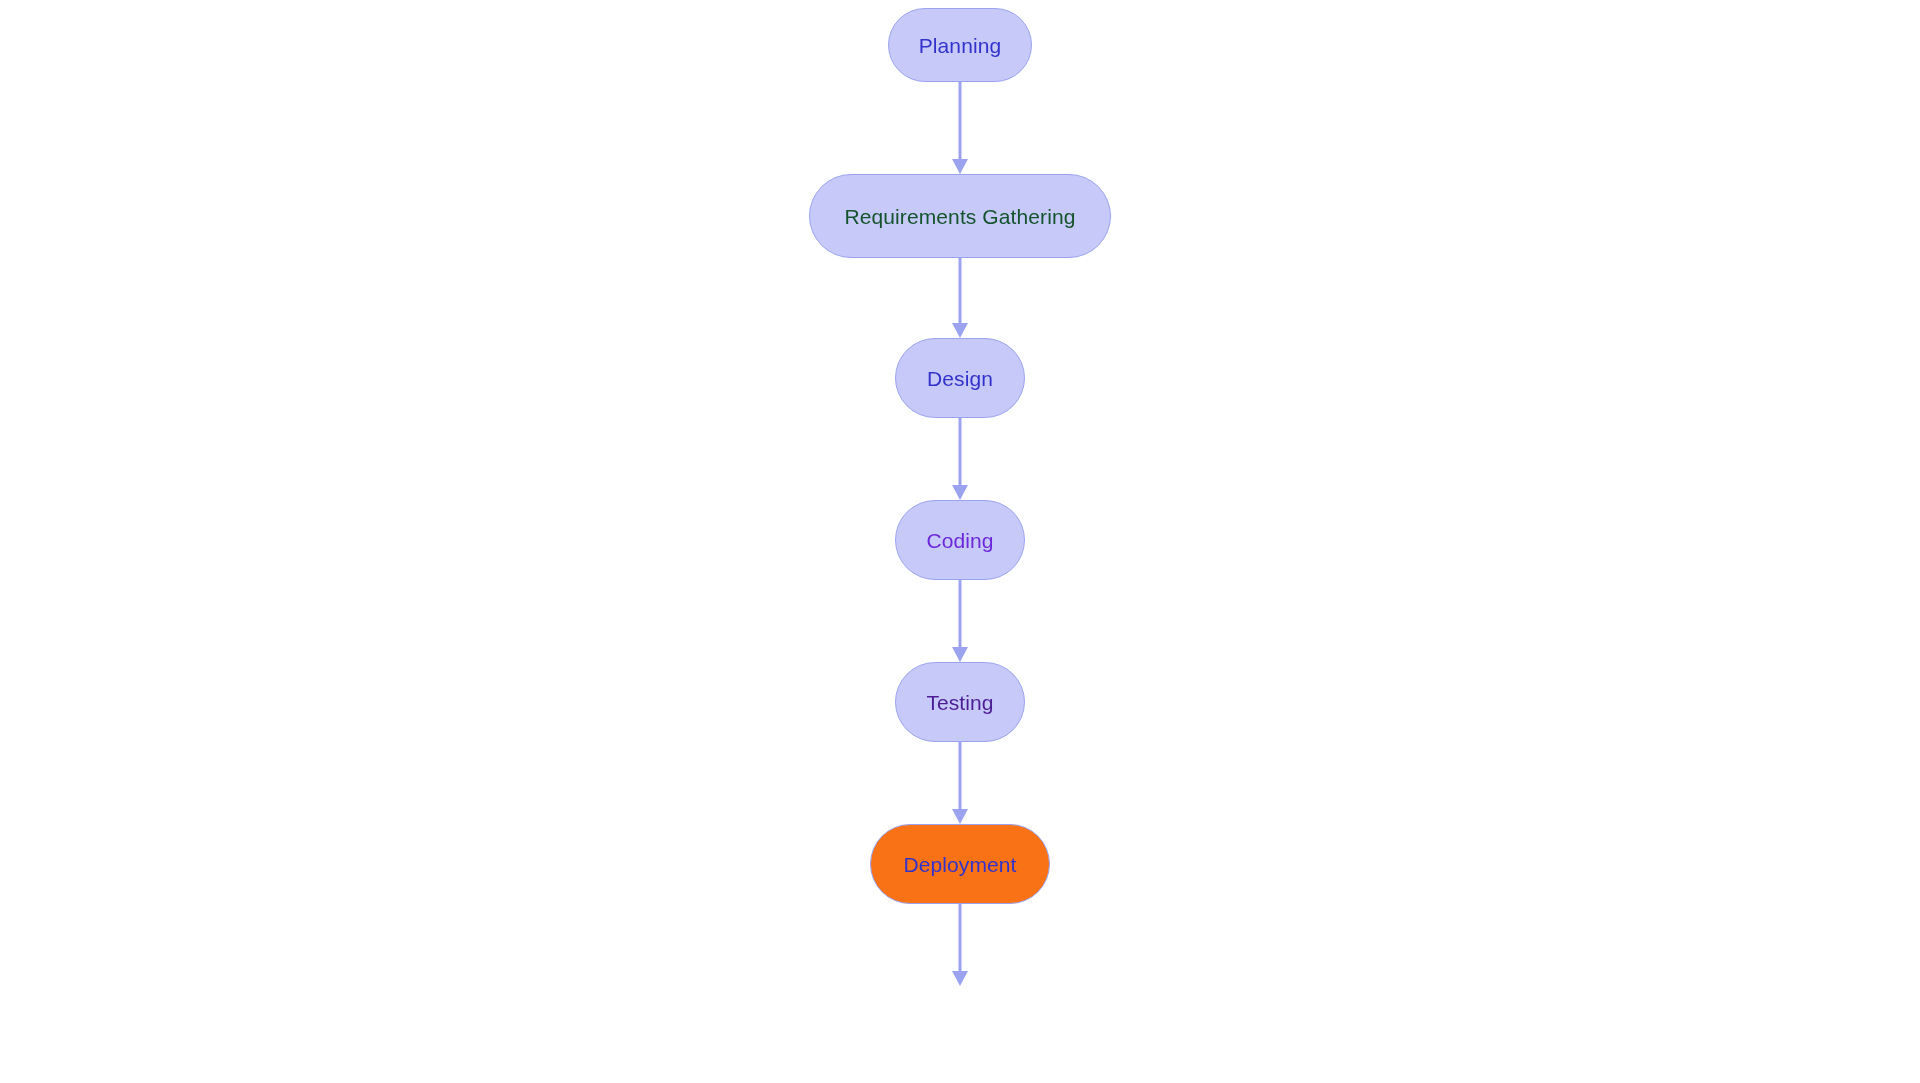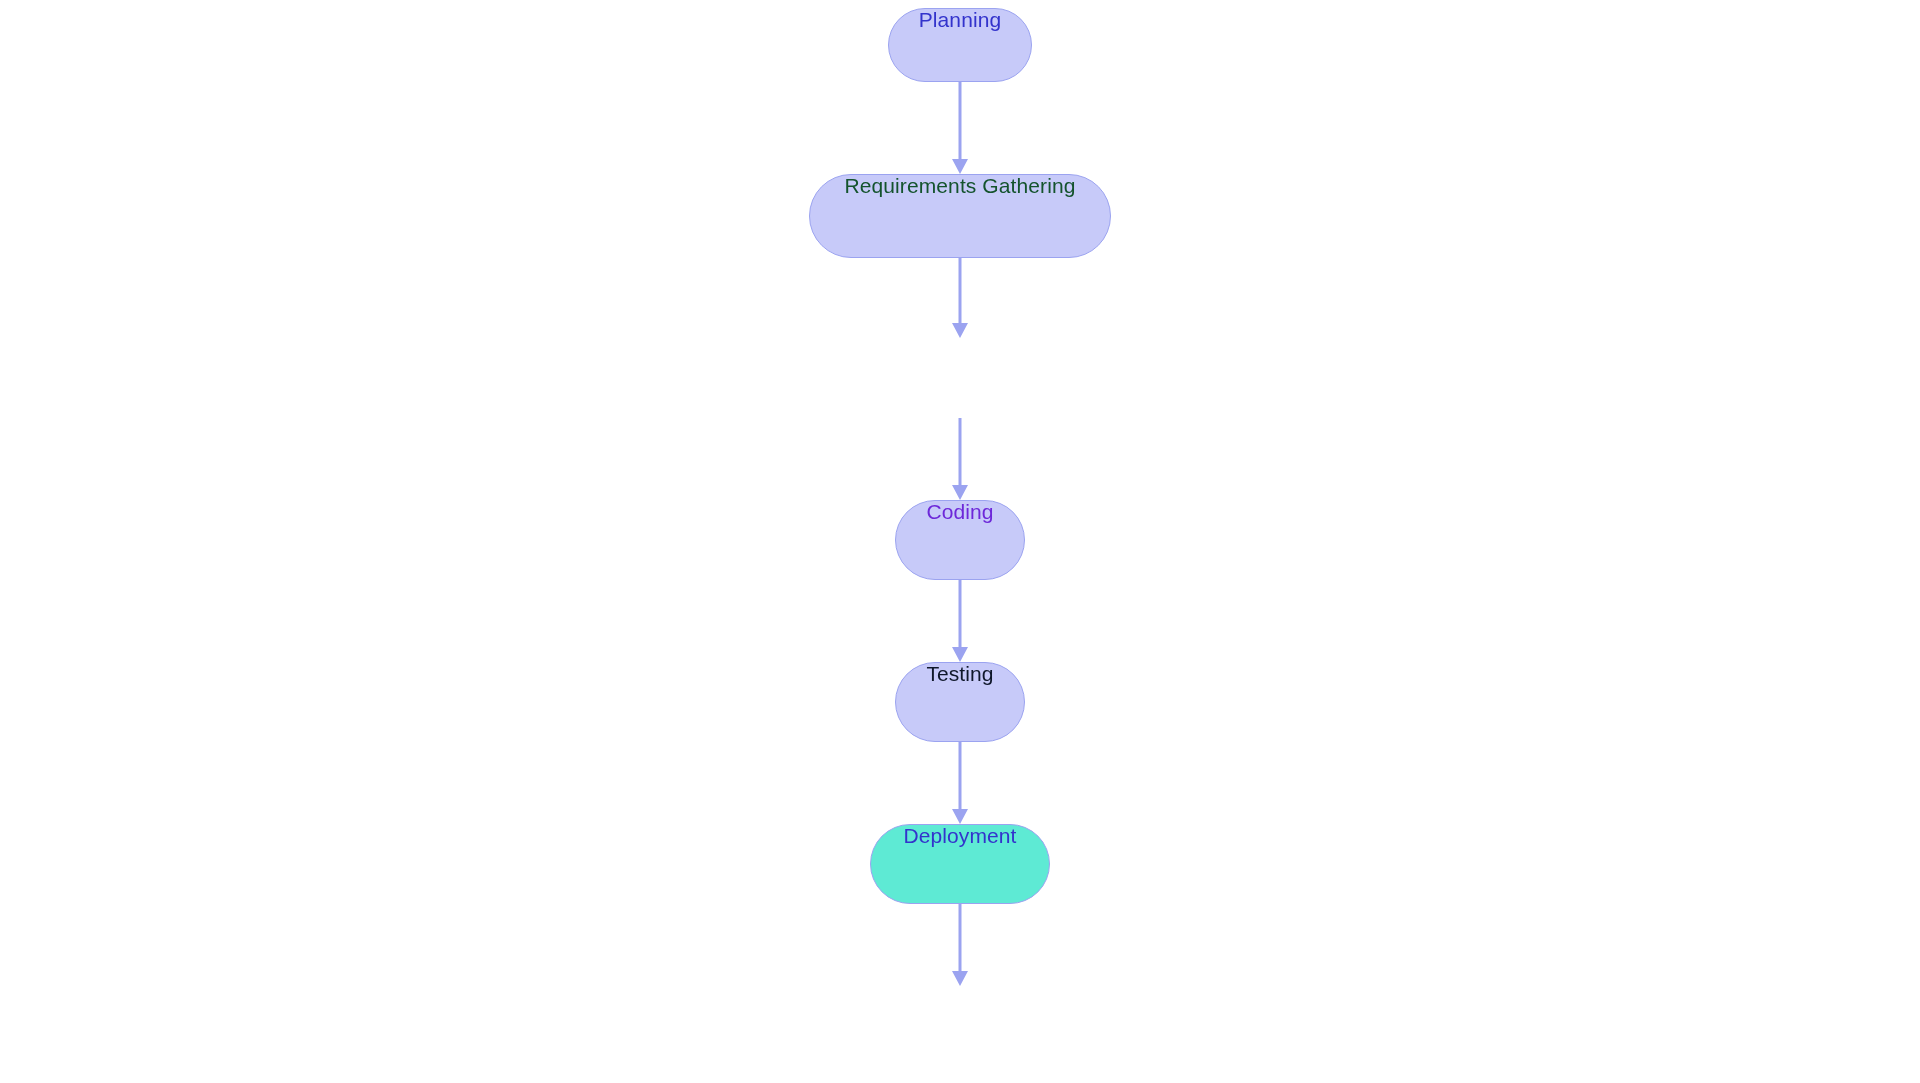--- a/index.html
+++ b/index.html
@@ -29,21 +29,21 @@
     height: 1083px;
   }
 
   .node {
     position: absolute;
     box-sizing: border-box;
     background: #c7caf9;
     border: 1.4px solid #9ba3f0;
     border-radius: 999px;
     display: flex;
-    align-items: flex-start;
+    align-items: center;
     justify-content: center;
     color: #3333cc;
     font-size: 21px;
     font-weight: 400;
     letter-spacing: 0.1px;
     white-space: nowrap;
     line-height: 1;
   }
 
   .node-label {
@@ -99,23 +99,26 @@
       <div>
         <div class="connector" style="left: 960px; top: 904px; height: 67px;"></div>
         <div class="arrowhead" style="left: 960px; top: 971px;"></div>
       </div>
       <div class="node" style="left: 888px; top: 8px; width: 144px; height: 74px; background: rgb(199, 202, 249); border-color: rgb(155, 163, 240); color: rgb(51, 51, 204);">
         <span class="node-label">Planning</span>
       </div>
       <div class="node" style="left: 809px; top: 174px; width: 302px; height: 84px; background: rgb(199, 202, 249); border-color: rgb(155, 163, 240); color: #14532d;">
         <span class="node-label">Requirements Gathering</span>
       </div>
+      <div class="node" style="left: 895px; top: 338px; width: 130px; height: 80px; background: rgb(199, 202, 249); border-color: rgb(155, 163, 240); color: rgb(51, 51, 204);">
+        <span class="node-label">Design</span>
+      </div>
       <div class="node" style="left: 895px; top: 500px; width: 130px; height: 80px; background: rgb(199, 202, 249); border-color: rgb(155, 163, 240); color: #6d28d9;">
         <span class="node-label">Coding</span>
       </div>
-      <div class="node" style="left: 895px; top: 662px; width: 130px; height: 80px; background: rgb(199, 202, 249); border-color: rgb(155, 163, 240); color: #0f172a;">
+      <div class="node" style="left: 895px; top: 662px; width: 130px; height: 80px; background: rgb(199, 202, 249); border-color: rgb(155, 163, 240); color: #4c1d95;">
         <span class="node-label">Testing</span>
       </div>
-      <div class="node" style="left: 870px; top: 824px; width: 180px; height: 80px; background: #5eead4; border-color: rgb(155, 163, 240); color: rgb(51, 51, 204);">
+      <div class="node" style="left: 870px; top: 824px; width: 180px; height: 80px; background: #f97316; border-color: rgb(155, 163, 240); color: rgb(51, 51, 204);">
         <span class="node-label">Deployment</span>
       </div>
     </div>
 </div>
 
 </body></html>

